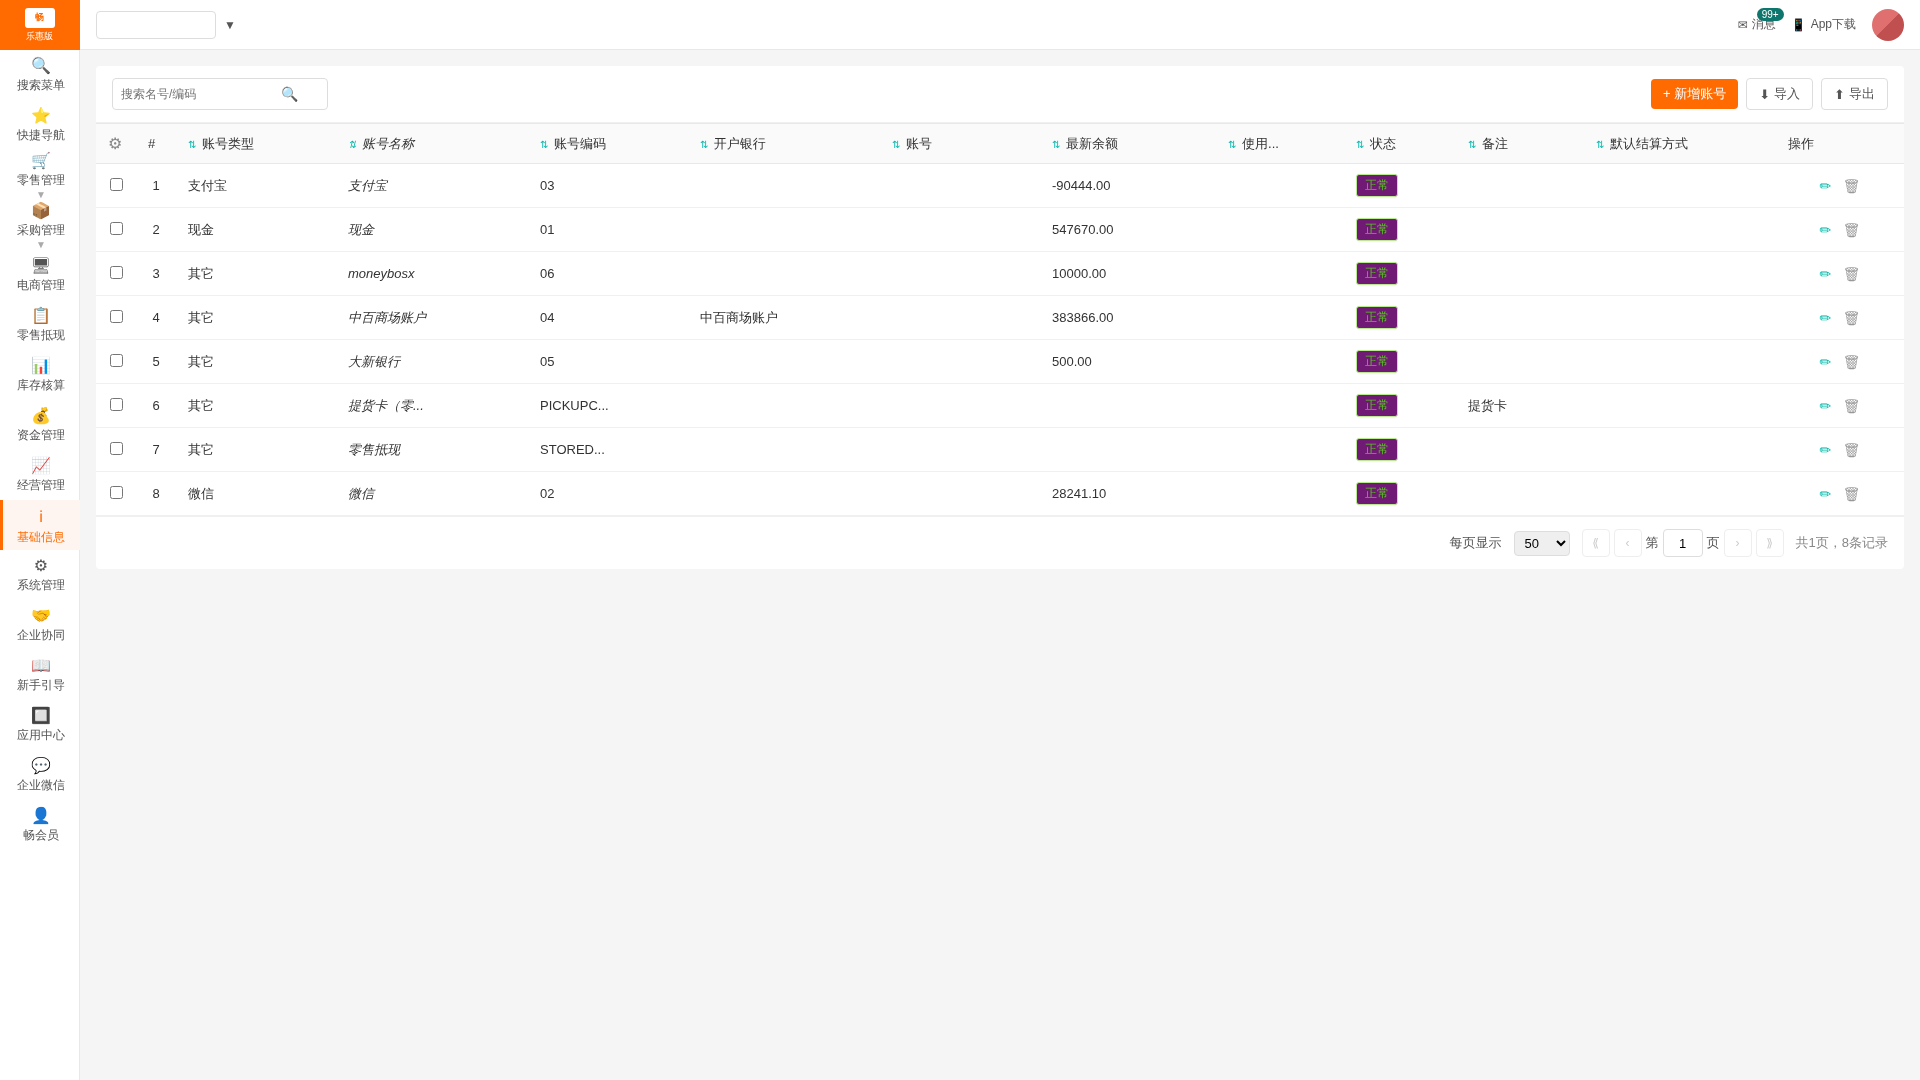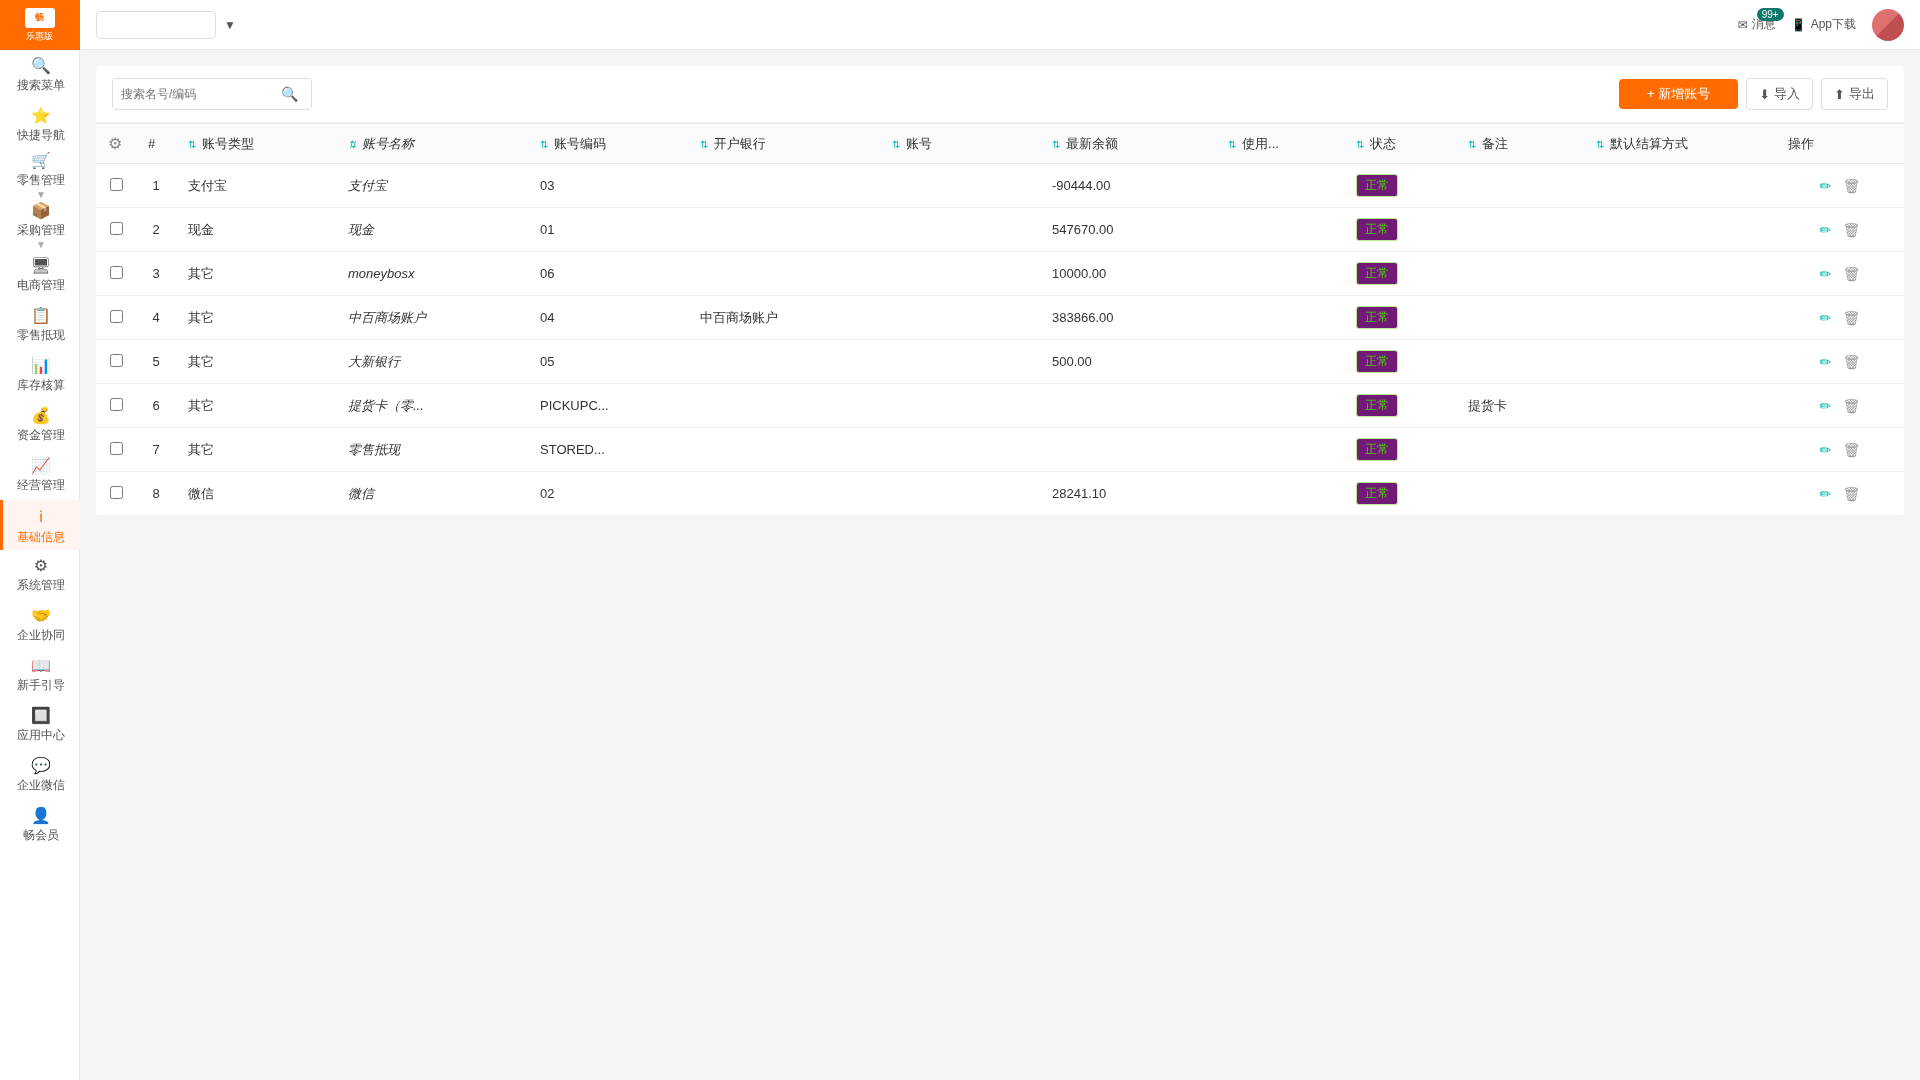--- a/index.html
+++ b/index.html
@@ -217,21 +217,21 @@
       align-items: center;
       gap: 8px;
     }
     .search-input-wrap {
       display: flex;
       align-items: center;
       border: 1px solid #ddd;
       border-radius: 4px;
       padding: 0 8px;
       height: 32px;
-      width: 200px;
+      width: 216px;
     }
     .search-input-wrap input {
       border: none;
       outline: none;
       font-size: 12px;
       width: 160px;
       color: #999;
     }
     .search-icon-btn {
       color: #aaa;
@@ -241,21 +241,21 @@
     .toolbar-right {
       display: flex;
       align-items: center;
       gap: 8px;
     }
     .btn-primary {
       background: #ff6b00;
       color: white;
       border: none;
       border-radius: 4px;
-      padding: 6px 28px;
+      padding: 6px 12px;
       font-size: 13px;
       cursor: pointer;
       display: flex;
       align-items: center;
       gap: 4px;
     }
     .btn-default {
       background: white;
       color: #555;
       border: 1px solid #ddd;
@@ -686,15 +686,33 @@
       <td class="col-note"></td>
       <td class="col-default"></td>
       <td class="col-action">
         <span class="action-edit" title="编辑">✏</span>
         <span class="action-delete" title="删除">🗑</span>
       </td>
     </tr>
           </tbody>
       </table>
 
+      <div class="footer-bar">
+        <span>每页显示</span>
+        <select class="per-page-select">
+          <option>50</option>
+          <option>20</option>
+          <option>100</option>
+        </select>
+        <div class="pagination">
+          <button class="page-btn disabled">⟪</button>
+          <button class="page-btn disabled">‹</button>
+          <span>第</span>
+          <input class="page-input" value="1" style="">
+          <span>页</span>
+          <button class="page-btn disabled">›</button>
+          <button class="page-btn disabled">⟫</button>
+        </div>
+        <span class="total-info">共1页，8条记录</span>
+      </div>
     </div>
   </div>
 </div>
 
 </body></html>

